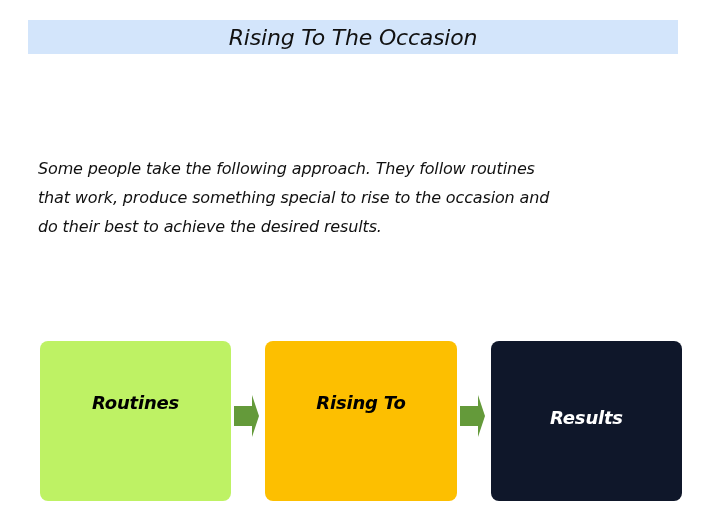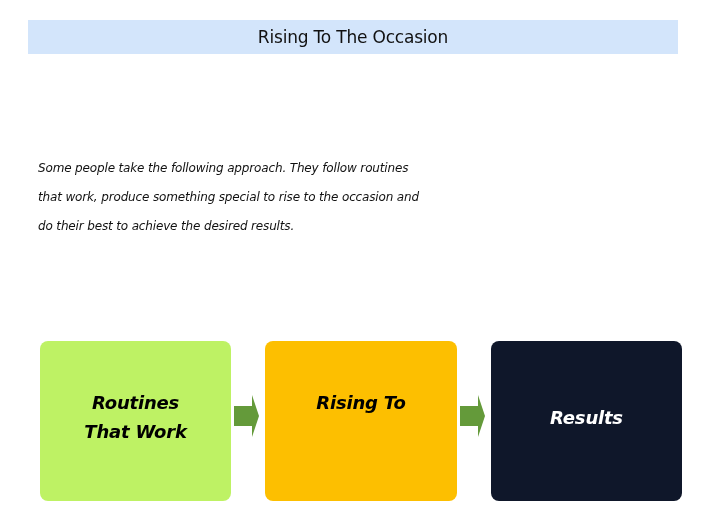--- a/index.html
+++ b/index.html
@@ -19,31 +19,32 @@
       left: 28px;
       top: 20px;
       width: 650px;
       height: 34px;
       background: #d3e5fb;
       display: flex;
       align-items: center;
       justify-content: center;
     }
     .title-text {
-      font-size: 17px;
+      font-style: italic;
+      font-size: 22px;
       color: #111111;
       letter-spacing: -0.2px;
     }
     .intro {
       position: absolute;
       left: 38px;
       top: 154px;
       width: 650px;
       font-style: italic;
-      font-size: 12px;
+      font-size: 16px;
       line-height: 29px;
       color: #111111;
       letter-spacing: -0.15px;
     }
     .box {
       position: absolute;
       top: 341px;
       height: 160px;
       border-radius: 8px;
       display: flex;
@@ -82,21 +83,20 @@
 
 <div class="intro">
   <div>Some people take the following approach. They follow routines</div>
   <div>that work, produce something special to rise to the occasion and</div>
   <div>do their best to achieve the desired results.</div>
 </div>
 
 <div class="box box-1" style="background:#bef264;color:#000;">
   <div class="box-label">
     <div>Routines</div>
-    <div>That Work</div>
   </div>
 </div>
 
 <svg class="arrow arrow-1" viewBox="0 0 25 42">
   <polygon points="0,11 18,11 18,0 25,21 18,42 18,31 0,31" fill="#649a3a"></polygon>
 </svg>
 
 <div class="box box-2" style="background:#fdbf00;color:#000;">
   <div class="box-label">
     <div>Rising To</div>

